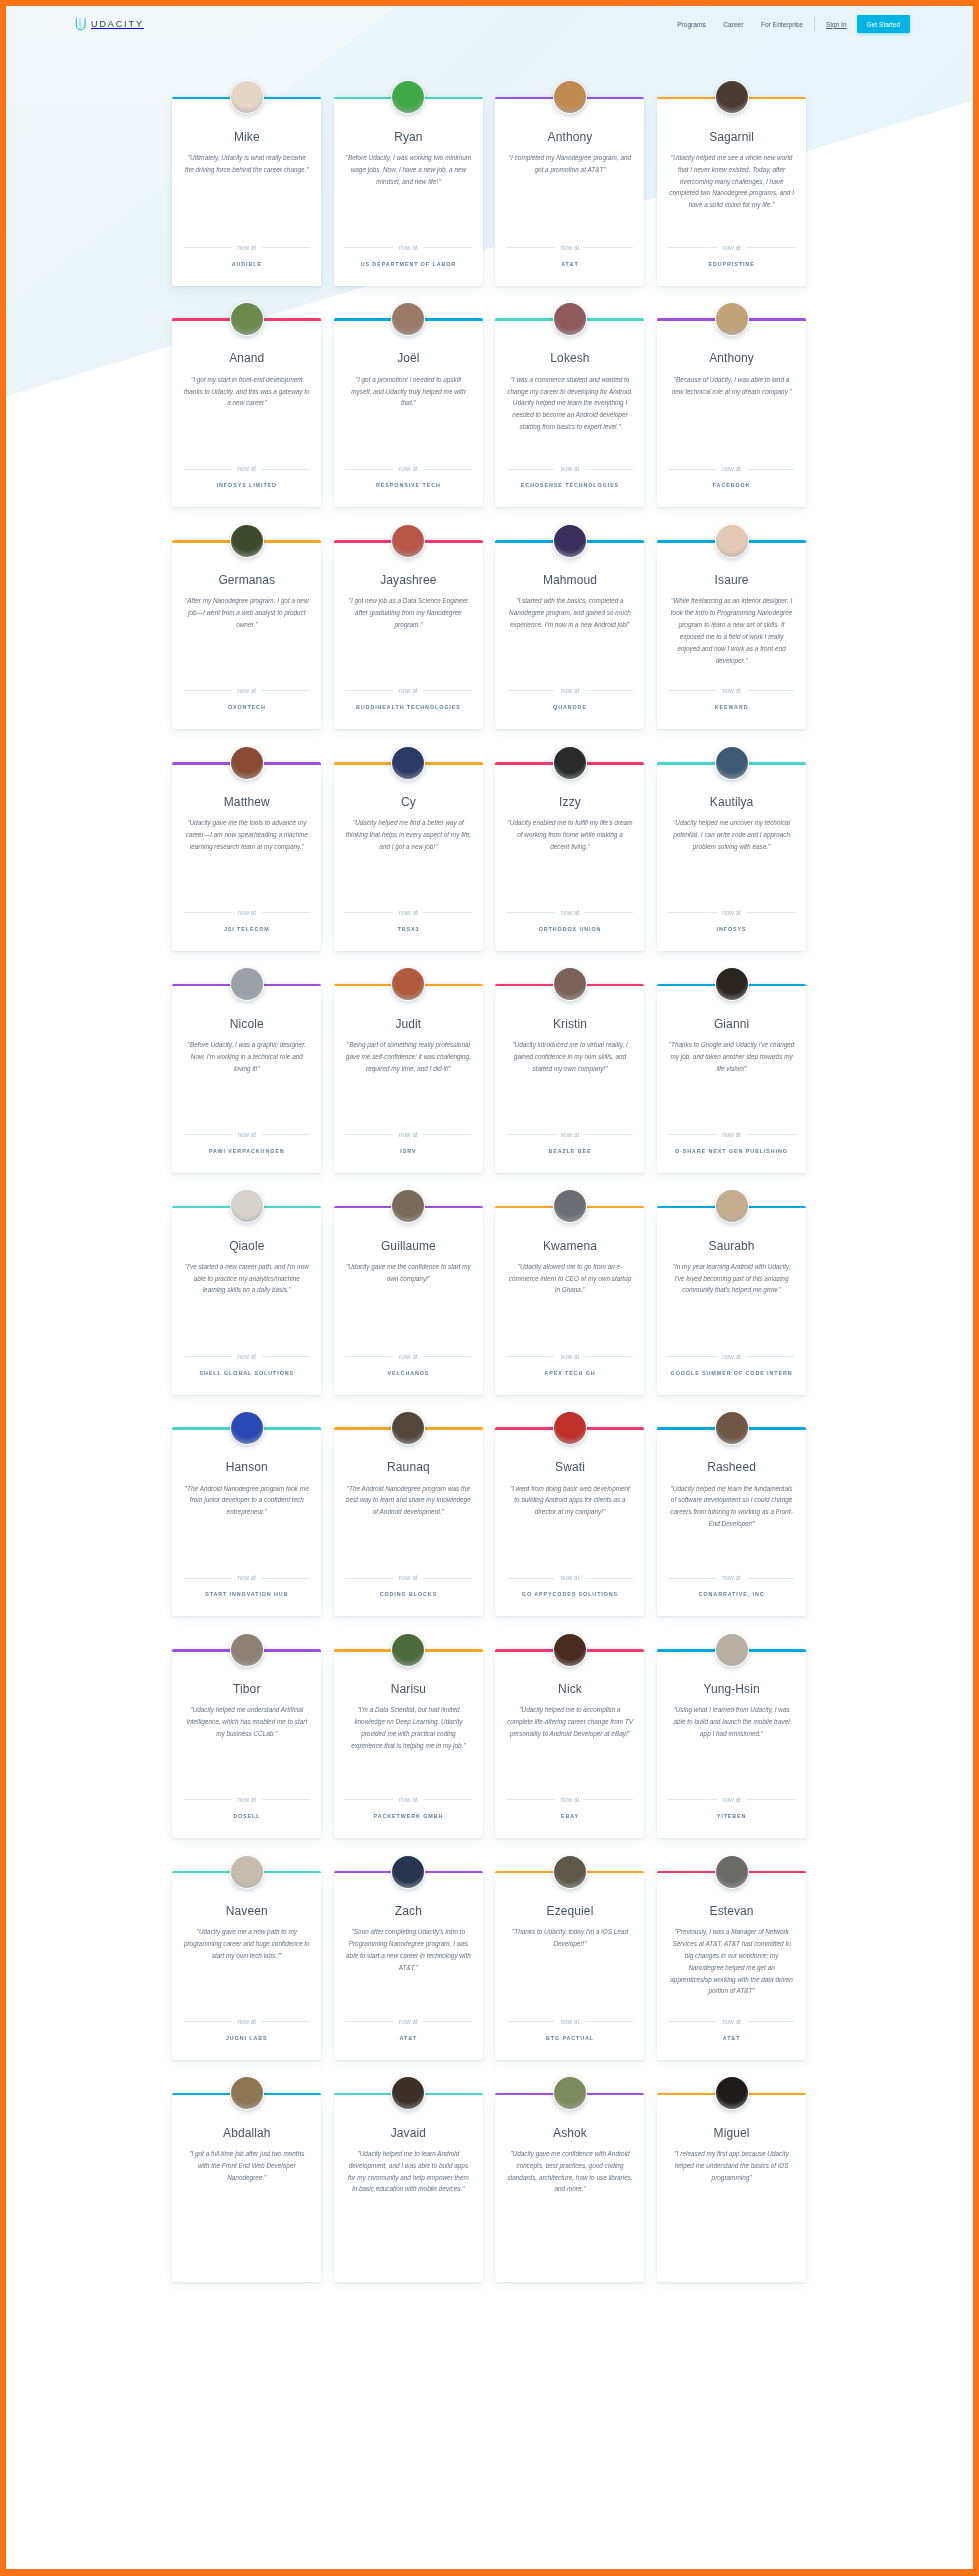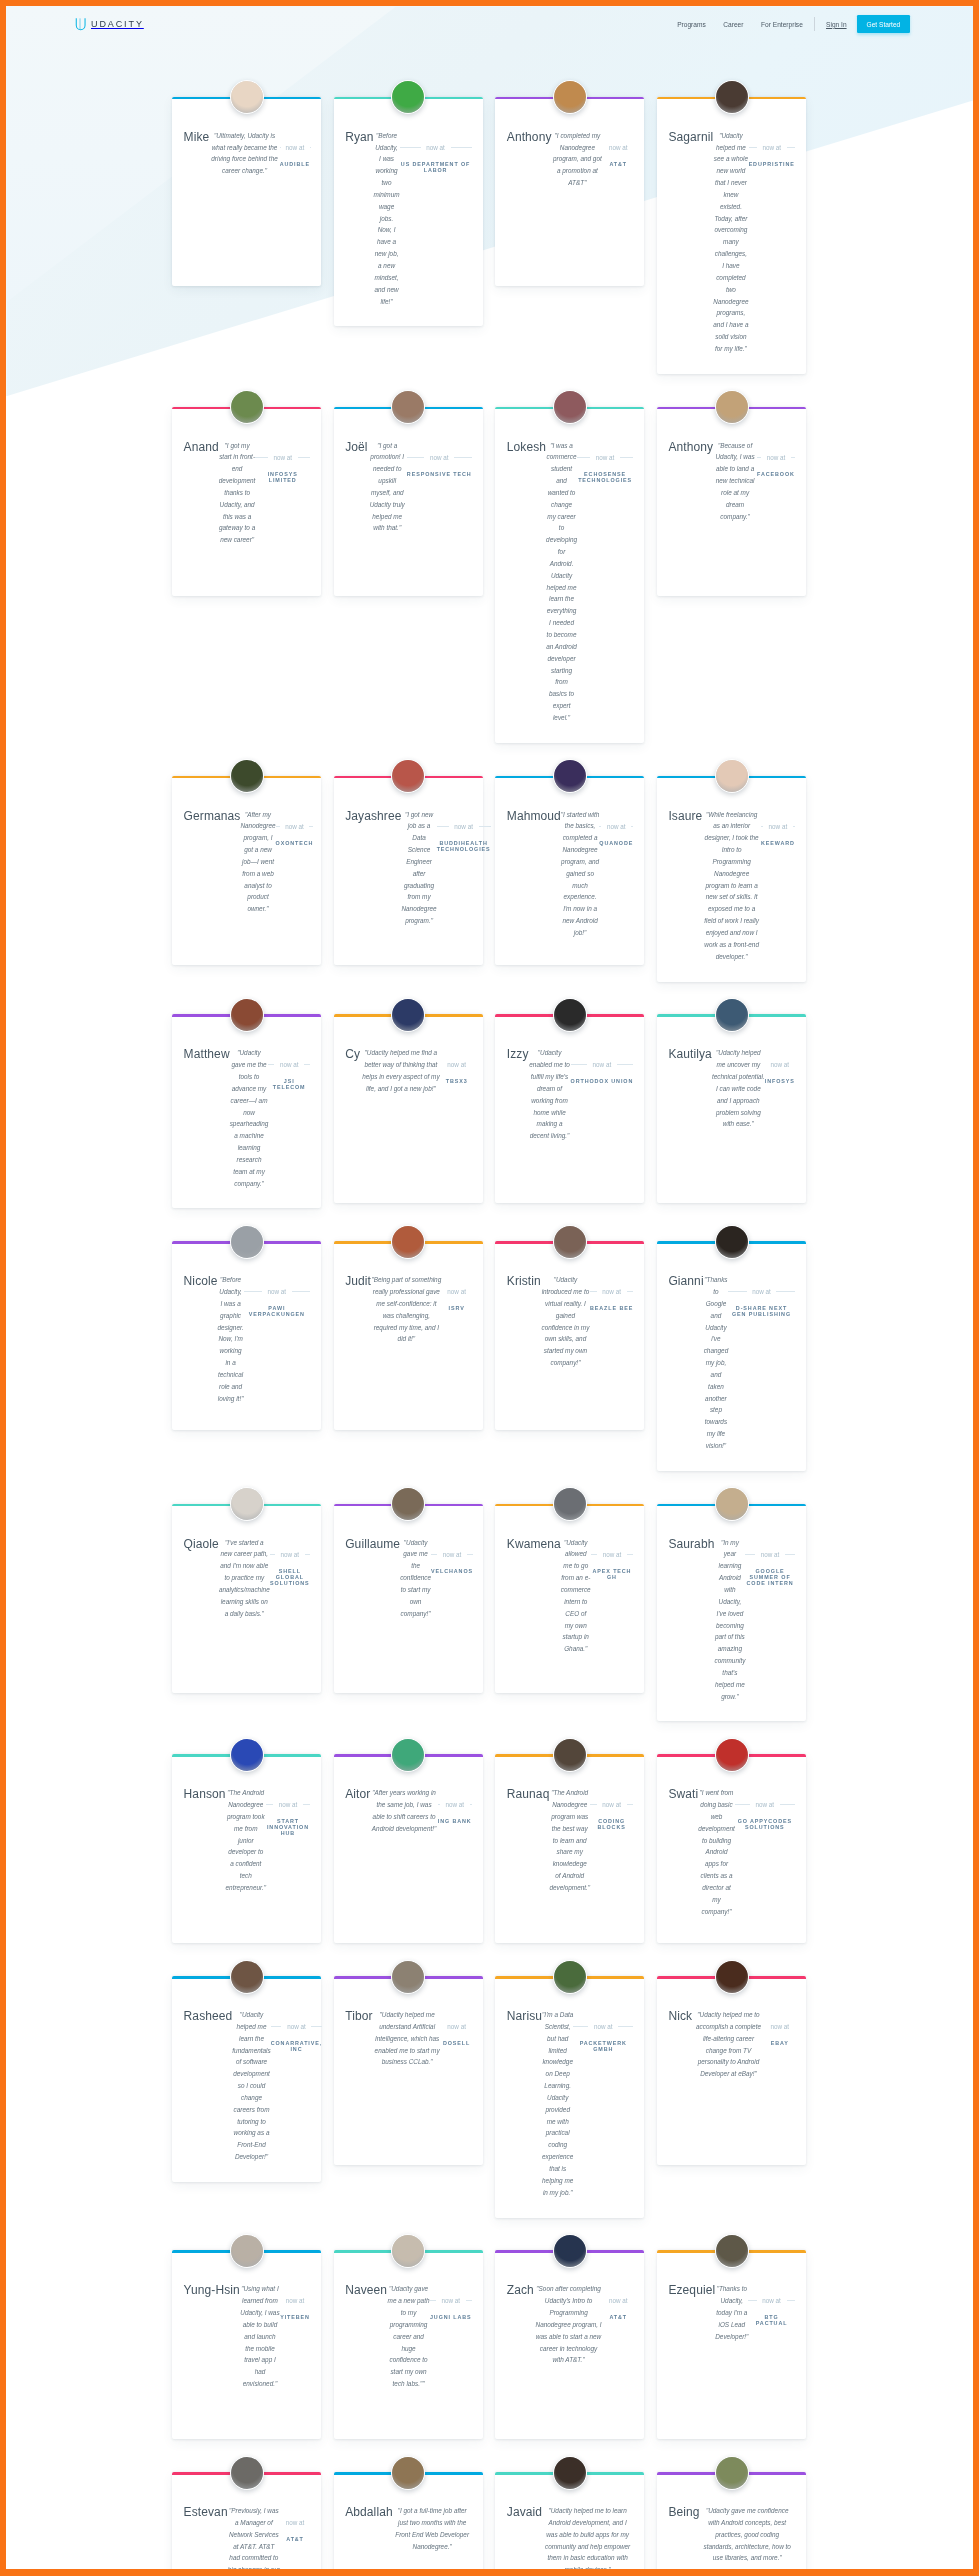--- a/index.html
+++ b/index.html
@@ -136,21 +136,21 @@
     align-items: start;
   }
   .card {
     position: relative;
     background: #ffffff;
     border-radius: 1.9px;
     box-shadow: 0 0.6px 2.5px rgba(40,60,80,.10), 0 3.8px 11.3px rgba(40,60,80,.06);
     padding: 33px 11.3px 19px;
     min-height: 189px;
     display: flex;
-    flex-direction: row;
+    flex-direction: column;
     margin-top: 16.4px;
   }
   .card-accent {
     position: absolute;
     left: 0; top: 0;
     width: 100%;
     height: 2.5px;
     border-radius: 1.9px 1.9px 0 0;
   }
   .avatar {
@@ -628,36 +628,20 @@
           <div class="card-footer">
             <div class="now-at">
               <div class="rule"></div>
               <div class="txt">now at</div>
               <div class="rule"></div>
             </div>
             <div class="company">START INNOVATION HUB</div>
           </div>
         </div>
         <div class="card">
-          <div class="card-accent" style="background: rgb(155, 81, 224);"></div>
-          <div class="avatar">
-            <span style="background: radial-gradient(circle at 50% 35%, rgb(63, 168, 122) 0%, rgb(63, 168, 122) 55%, rgba(0, 0, 0, 0.25) 100%);"></span>
-          </div>
-          <div class="card-name">Aitor</div>
-          <div class="card-quote">"After years working in the same job, I was able to shift careers to Android development!"</div>
-          <div class="card-footer">
-            <div class="now-at">
-              <div class="rule"></div>
-              <div class="txt">now at</div>
-              <div class="rule"></div>
-            </div>
-            <div class="company">ING BANK</div>
-          </div>
-        </div>
-        <div class="card">
           <div class="card-accent" style="background: rgb(245, 166, 35);"></div>
           <div class="avatar">
             <span style="background: radial-gradient(circle at 50% 35%, rgb(83, 70, 58) 0%, rgb(83, 70, 58) 55%, rgba(0, 0, 0, 0.25) 100%);"></span>
           </div>
           <div class="card-name">Raunaq</div>
           <div class="card-quote">"The Android Nanodegree program was the best way to learn and share my knowledege of Android development."</div>
           <div class="card-footer">
             <div class="now-at">
               <div class="rule"></div>
               <div class="txt">now at</div>
@@ -840,21 +824,21 @@
             <span style="background: radial-gradient(circle at 50% 35%, rgb(59, 47, 40) 0%, rgb(59, 47, 40) 55%, rgba(0, 0, 0, 0.25) 100%);"></span>
           </div>
           <div class="card-name">Javaid</div>
           <div class="card-quote">"Udacity helped me to learn Android development, and I was able to build apps for my community and help empower them in basic education with mobile devices."</div>
         </div>
         <div class="card">
           <div class="card-accent" style="background: rgb(155, 81, 224);"></div>
           <div class="avatar">
             <span style="background: radial-gradient(circle at 50% 35%, rgb(125, 138, 92) 0%, rgb(125, 138, 92) 55%, rgba(0, 0, 0, 0.25) 100%);"></span>
           </div>
-          <div class="card-name">Being</div>
+          <div class="card-name">Ashok</div>
           <div class="card-quote">"Udacity gave me confidence with Android concepts, best practices, good coding standards, architecture, how to use libraries, and more."</div>
         </div>
         <div class="card">
           <div class="card-accent" style="background: rgb(245, 166, 35);"></div>
           <div class="avatar">
             <span style="background: radial-gradient(circle at 50% 35%, rgb(32, 28, 26) 0%, rgb(32, 28, 26) 55%, rgba(0, 0, 0, 0.25) 100%);"></span>
           </div>
           <div class="card-name">Miguel</div>
           <div class="card-quote">"I released my first app because Udacity helped me understand the basics of iOS programming"</div>
         </div>

